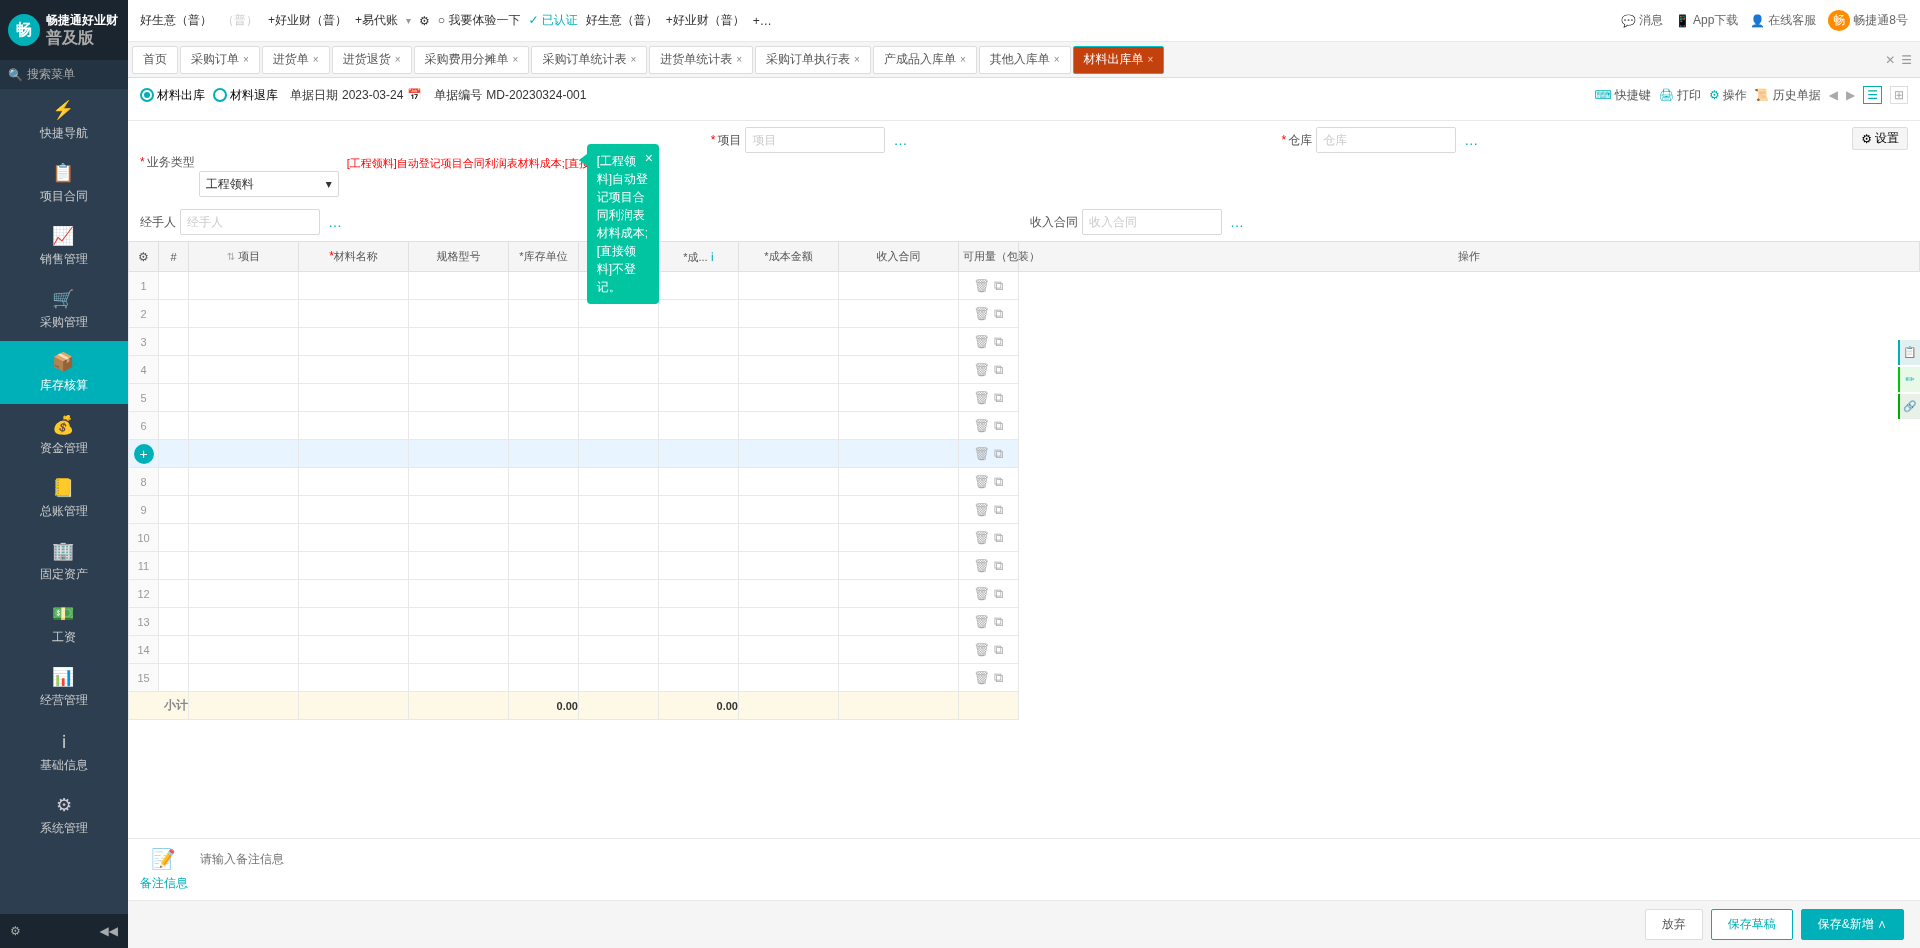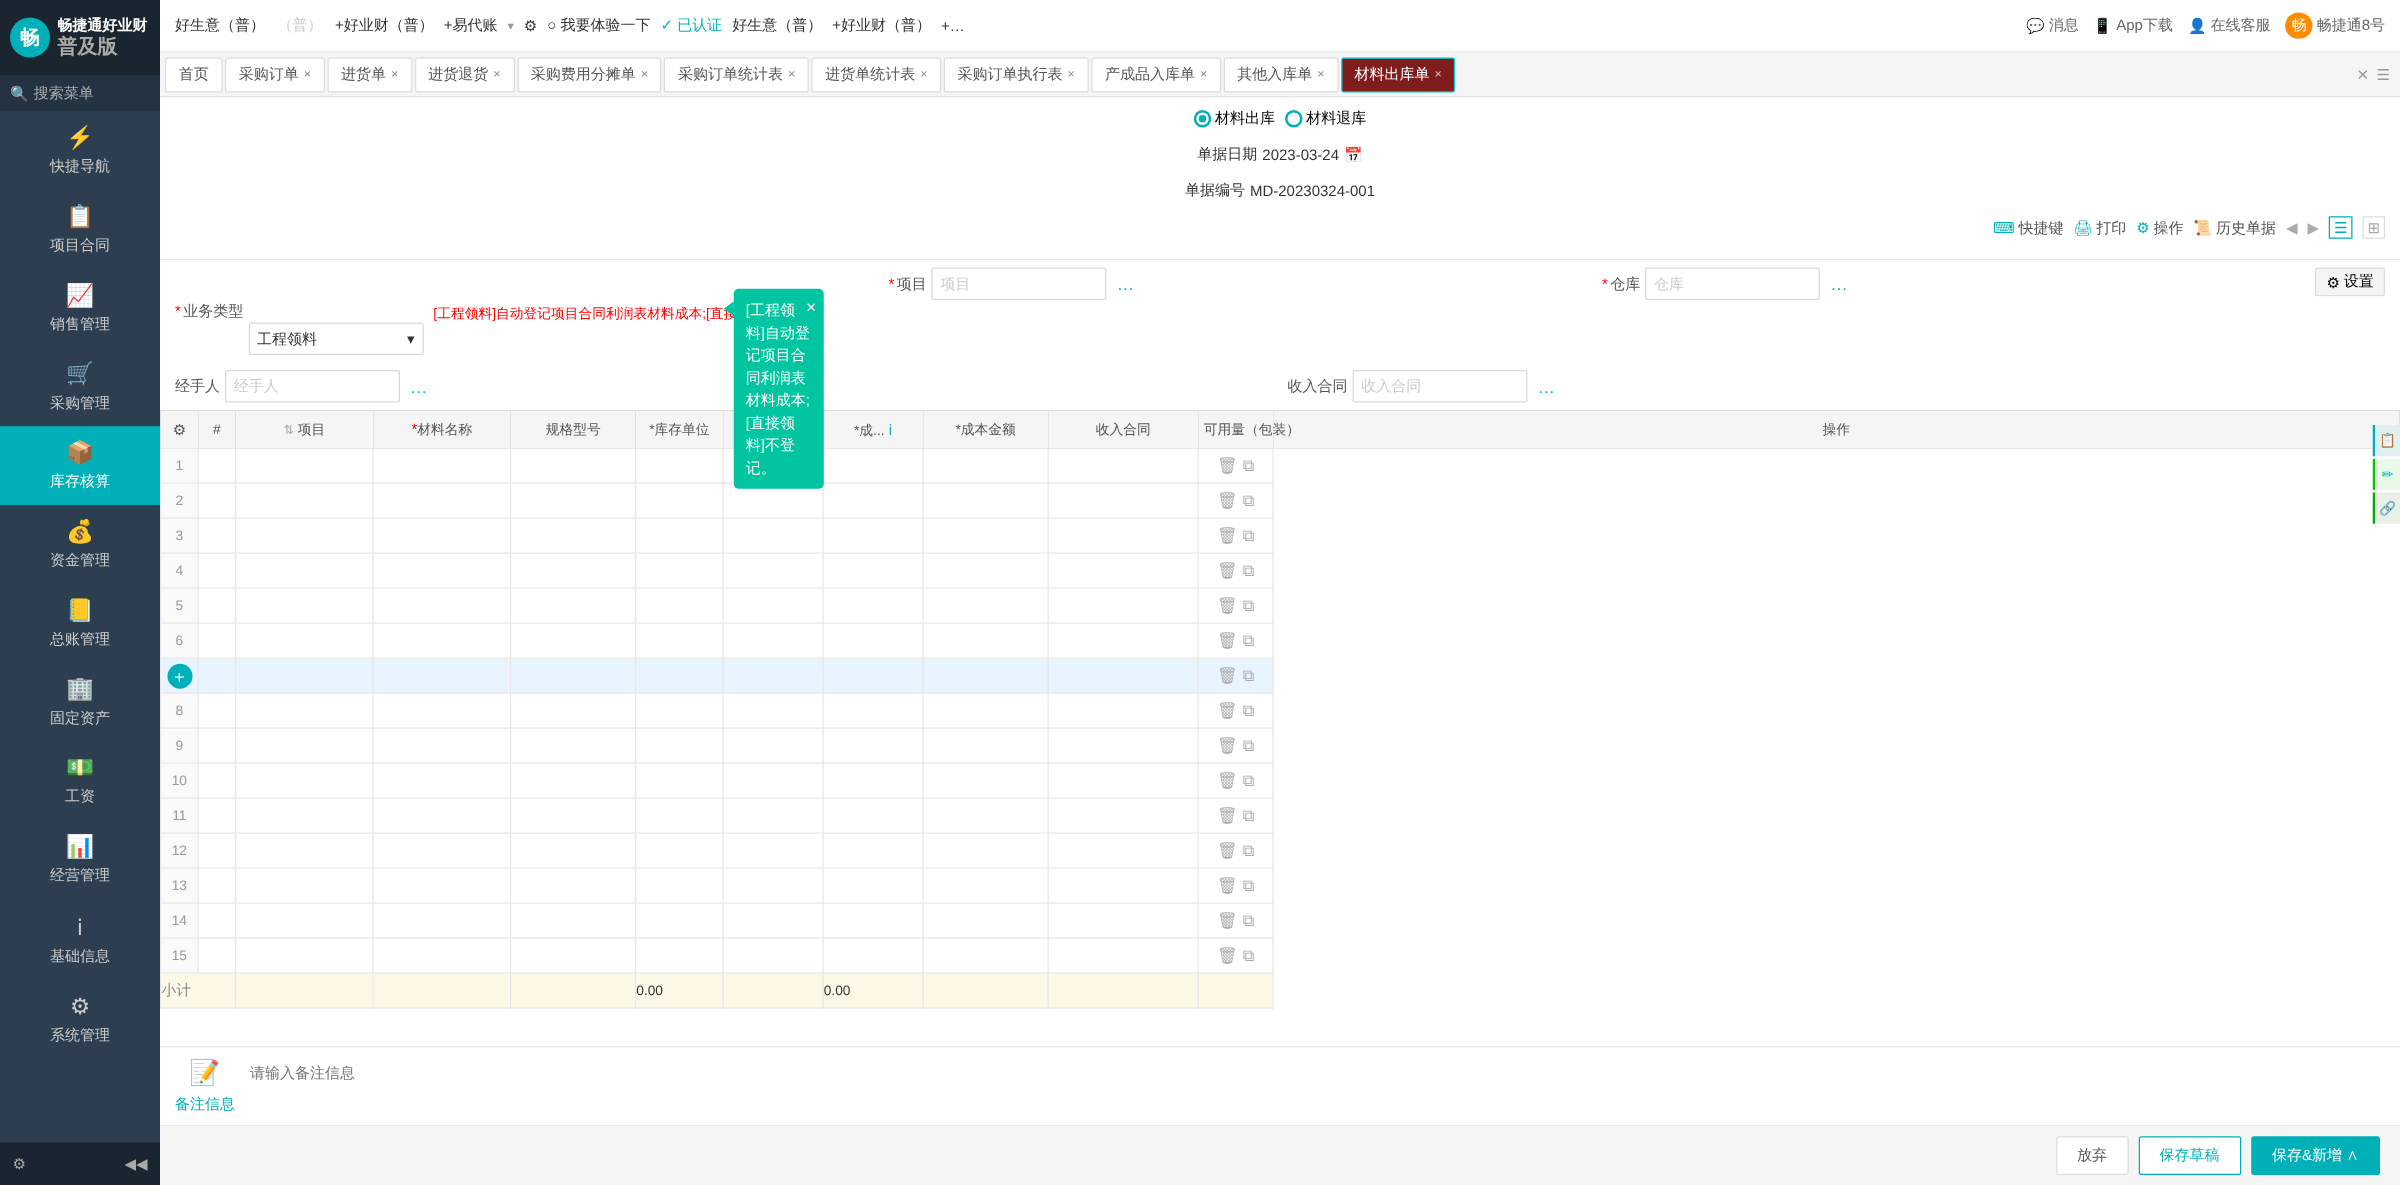--- a/index.html
+++ b/index.html
@@ -128,21 +128,21 @@
       gap: 4px;
       border: 1px solid #ddd;
       background: #fff;
       margin-right: 2px;
       cursor: pointer;
       color: #555;
       white-space: nowrap;
       border-radius: 2px;
     }
     .tab-item.active {
-      background: #7f1d1d;
+      background: #c2410c;
       color: #fff;
       border-color: #00c5cd;
       justify-content: center;
     }
     .tab-close { font-size: 10px; opacity: 0.7; }
     .tab-bar-end {
       margin-left: auto;
       display: flex;
       align-items: center;
       gap: 6px;
@@ -163,21 +163,20 @@
       padding: 8px 12px;
       background: #fff;
       border-bottom: 1px solid #e8e8e8;
       flex-shrink: 0;
     }
     .form-header-top {
       display: flex;
       align-items: center;
       gap: 12px;
       margin-bottom: 8px;
-      flex-direction: column;
     }
     .radio-group { display: flex; align-items: center; gap: 8px; }
     .radio-item { display: flex; align-items: center; gap: 3px; cursor: pointer; }
     .radio-circle {
       width: 14px; height: 14px; border-radius: 50%;
       border: 2px solid #00b0b9;
       display: flex; align-items: center; justify-content: center;
     }
     .radio-circle.checked::after {
       content: ''; width: 6px; height: 6px; border-radius: 50%; background: #00b0b9;
@@ -297,22 +296,22 @@
       justify-content: center;
       gap: 4px;
     }
     .action-icon {
       color: #aaa;
       cursor: pointer;
       font-size: 13px;
     }
     .total-row td {
       background: #fef9e7;
-      font-weight: normal;
-      text-align: left;
+      font-weight: bold;
+      text-align: right;
     }
     .total-label { color: #888; }
 
     
     .add-row-cell {
       background: #e8f4ff;
     }
     .add-row-btn {
       width: 20px; height: 20px;
       background: #00b0b9;

